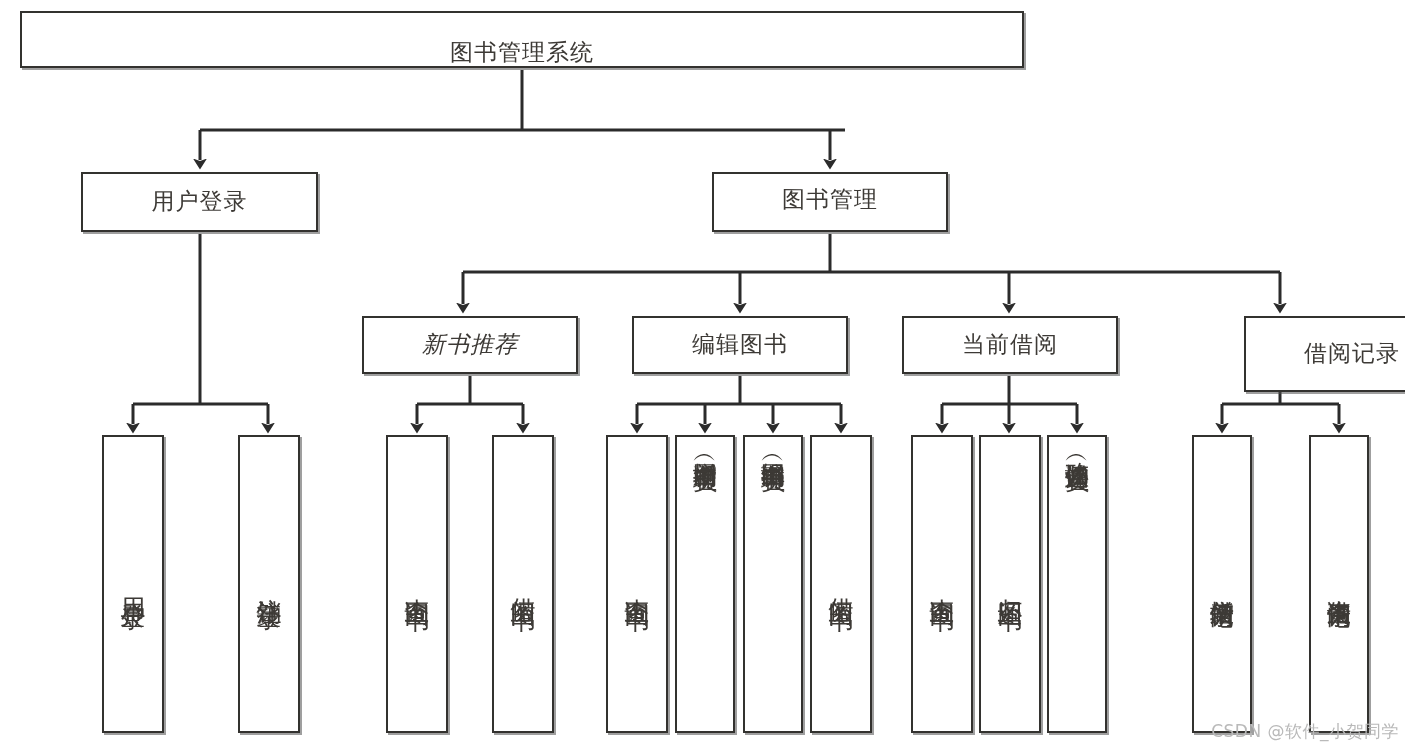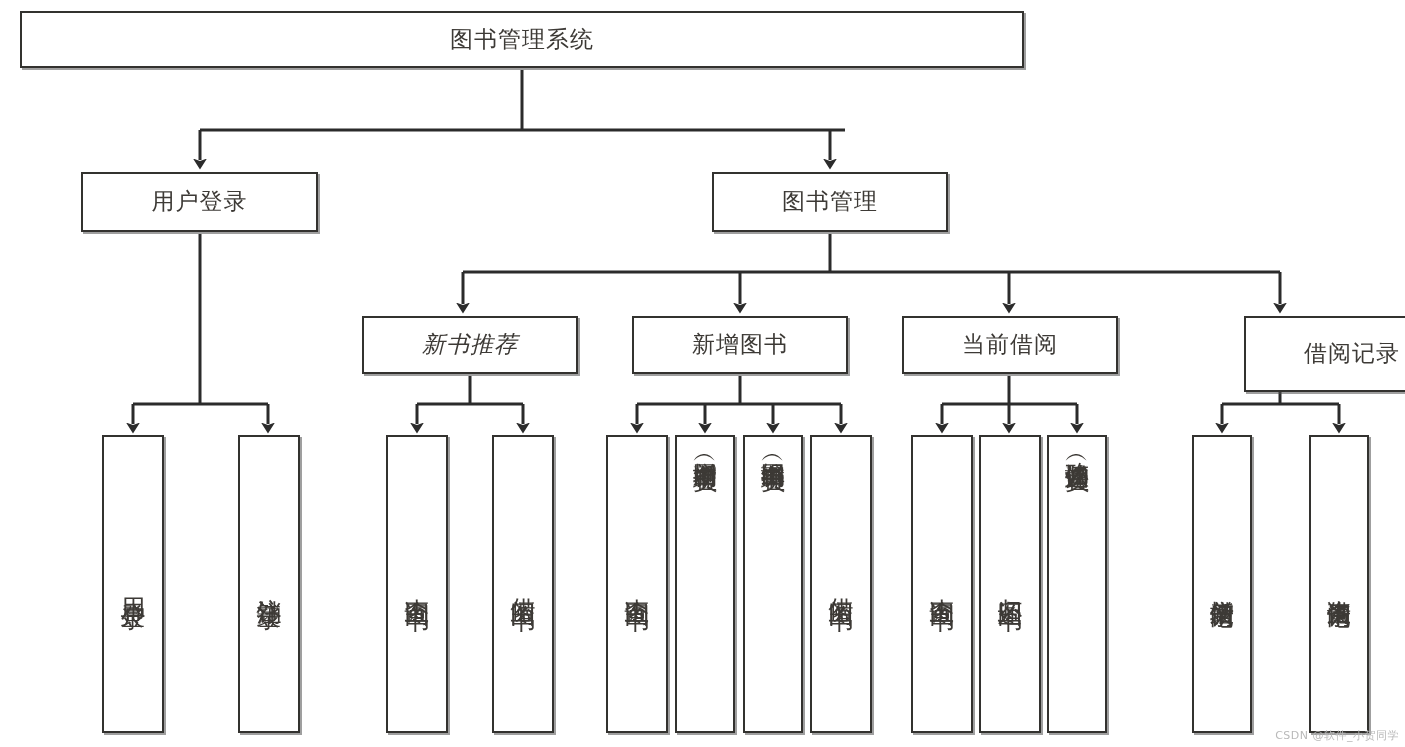--- a/index.html
+++ b/index.html
@@ -62,21 +62,21 @@
     letter-spacing: 1px;
   }
   .node.vert.centered {
     align-items: center;
     padding-top: 0;
   }
   #watermark {
     position: absolute;
     right: 6px;
     bottom: 4px;
-    font-size: 11px;
+    font-size: 17px;
     color: #b9b9b9;
     letter-spacing: 0.5px;
     z-index: 5;
     white-space: nowrap;
   }
 </style>
 </head>
 <body>
 
 <div id="canvas">
@@ -124,36 +124,36 @@
       <path d="M1009,404 L1009,424" marker-end="url(#arw)"></path>
       <path d="M1077,404 L1077,424" marker-end="url(#arw)"></path>
 
       <path d="M1280,376 L1280,404"></path>
       <path d="M1222,404 L1339,404"></path>
       <path d="M1222,404 L1222,424" marker-end="url(#arw)"></path>
       <path d="M1339,404 L1339,424" marker-end="url(#arw)"></path>
     </g>
   </svg>
 
-  <div class="node horiz" style="left:20px; top:11px; width:1004px; height:57px;">
+  <div class="node horiz" style="left:20px; top:11px; width:1004px; height:57px;align-items:flex-end;">
     <span class="lbl">图书管理系统</span>
   </div>
 
   <div class="node horiz" style="left:81px; top:172px; width:237px; height:60px;">
     <span class="lbl">用户登录</span>
   </div>
-  <div class="node horiz" style="left:712px; top:172px; width:236px; height:60px;">
+  <div class="node horiz" style="left:712px; top:172px; width:236px; height:60px;font-family:Liberation Mono, monospace;">
     <span class="lbl">图书管理</span>
   </div>
 
   <div class="node horiz" style="left:362px; top:316px; width:216px; height:58px;font-style:italic;">
     <span class="lbl">新书推荐</span>
   </div>
   <div class="node horiz" style="left:632px; top:316px; width:216px; height:58px;">
-    <span class="lbl">新增图书</span>
+    <span class="lbl">编辑图书</span>
   </div>
   <div class="node horiz" style="left:902px; top:316px; width:216px; height:58px;font-family:Liberation Serif, serif;">
     <span class="lbl">当前借阅</span>
   </div>
   <div class="node horiz" style="left:1244px; top:316px; width:216px; height:76px;">
     <span class="lbl">借阅记录</span>
   </div>
 
   <div class="node vert centered" style="left:102px; top:435px; width:62px; height:298px;">
     <span class="lbl">用户登录</span>

